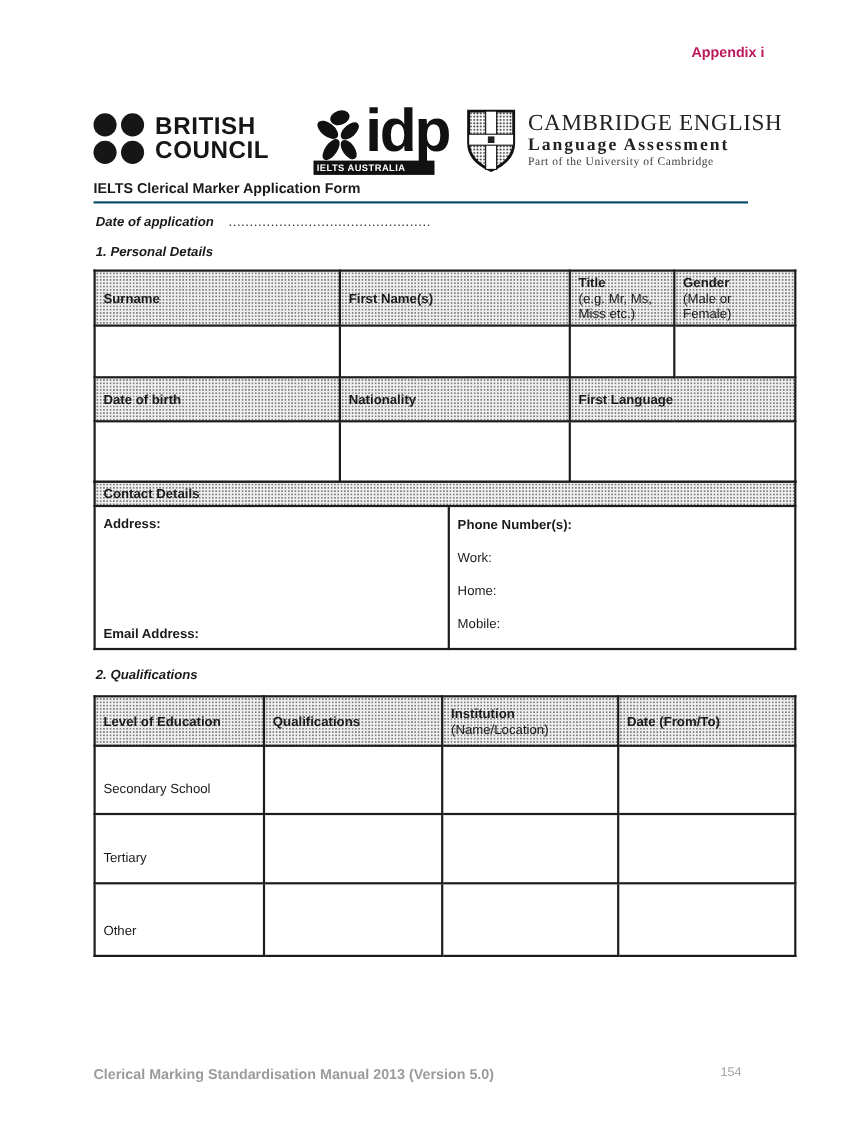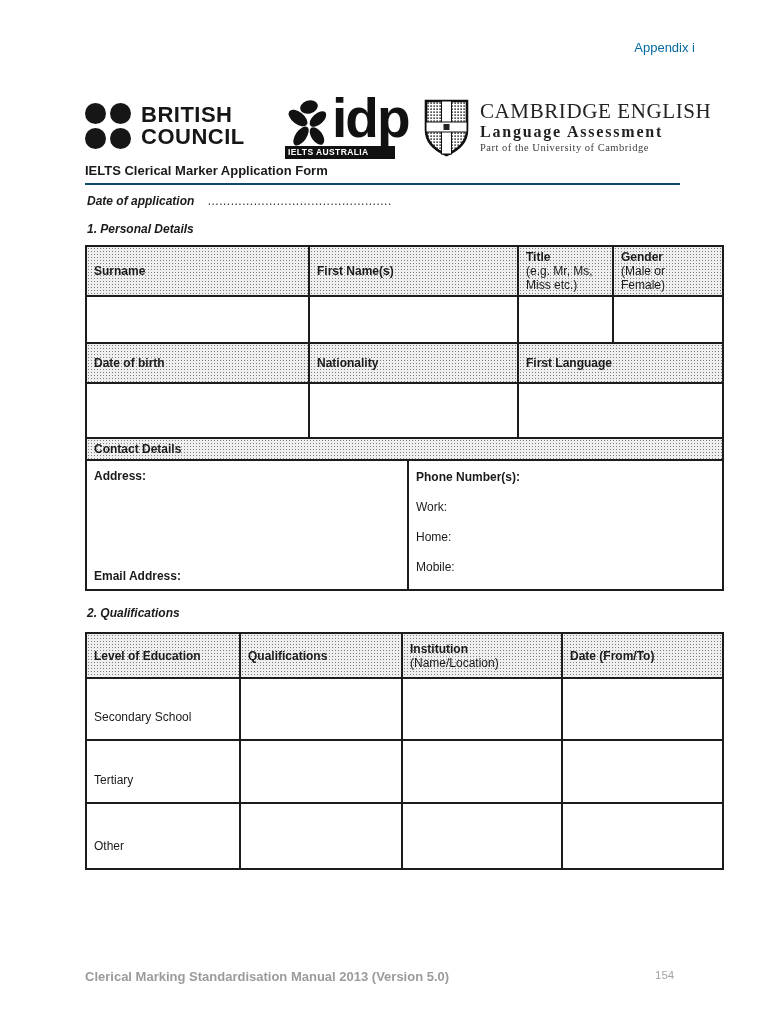--- a/index.html
+++ b/index.html
@@ -10,21 +10,21 @@
     height: 1024px;
     background: #ffffff;
     font-family: "Liberation Sans", sans-serif;
     color: #1a1a1a;
     overflow: hidden;
   }
 
   
   .appendix {
     position: absolute; top: 40px; right: 75px;
-    font-size: 13px; font-weight: normal; color: #0369a1; text-align: center;
+    font-size: 13px; font-weight: bold; color: #be185d; text-align: center;
   }
 
   .logos { position: absolute; top: 97px; left: 85px; width: 630px; height: 64px; }
 
   
   .bc-logo { position: absolute; left: 0; top: 6px; display: flex; align-items: center; }
   .bc-dots { display: grid; grid-template-columns: 21px 21px; grid-gap: 4px; margin-right: 10px; }
   .bc-dot { width: 21px; height: 21px; border-radius: 50%; background: #161616; }
   .bc-text { font-size: 22px; font-weight: bold; line-height: 22px; letter-spacing: 0.5px; color: #161616; }
 

